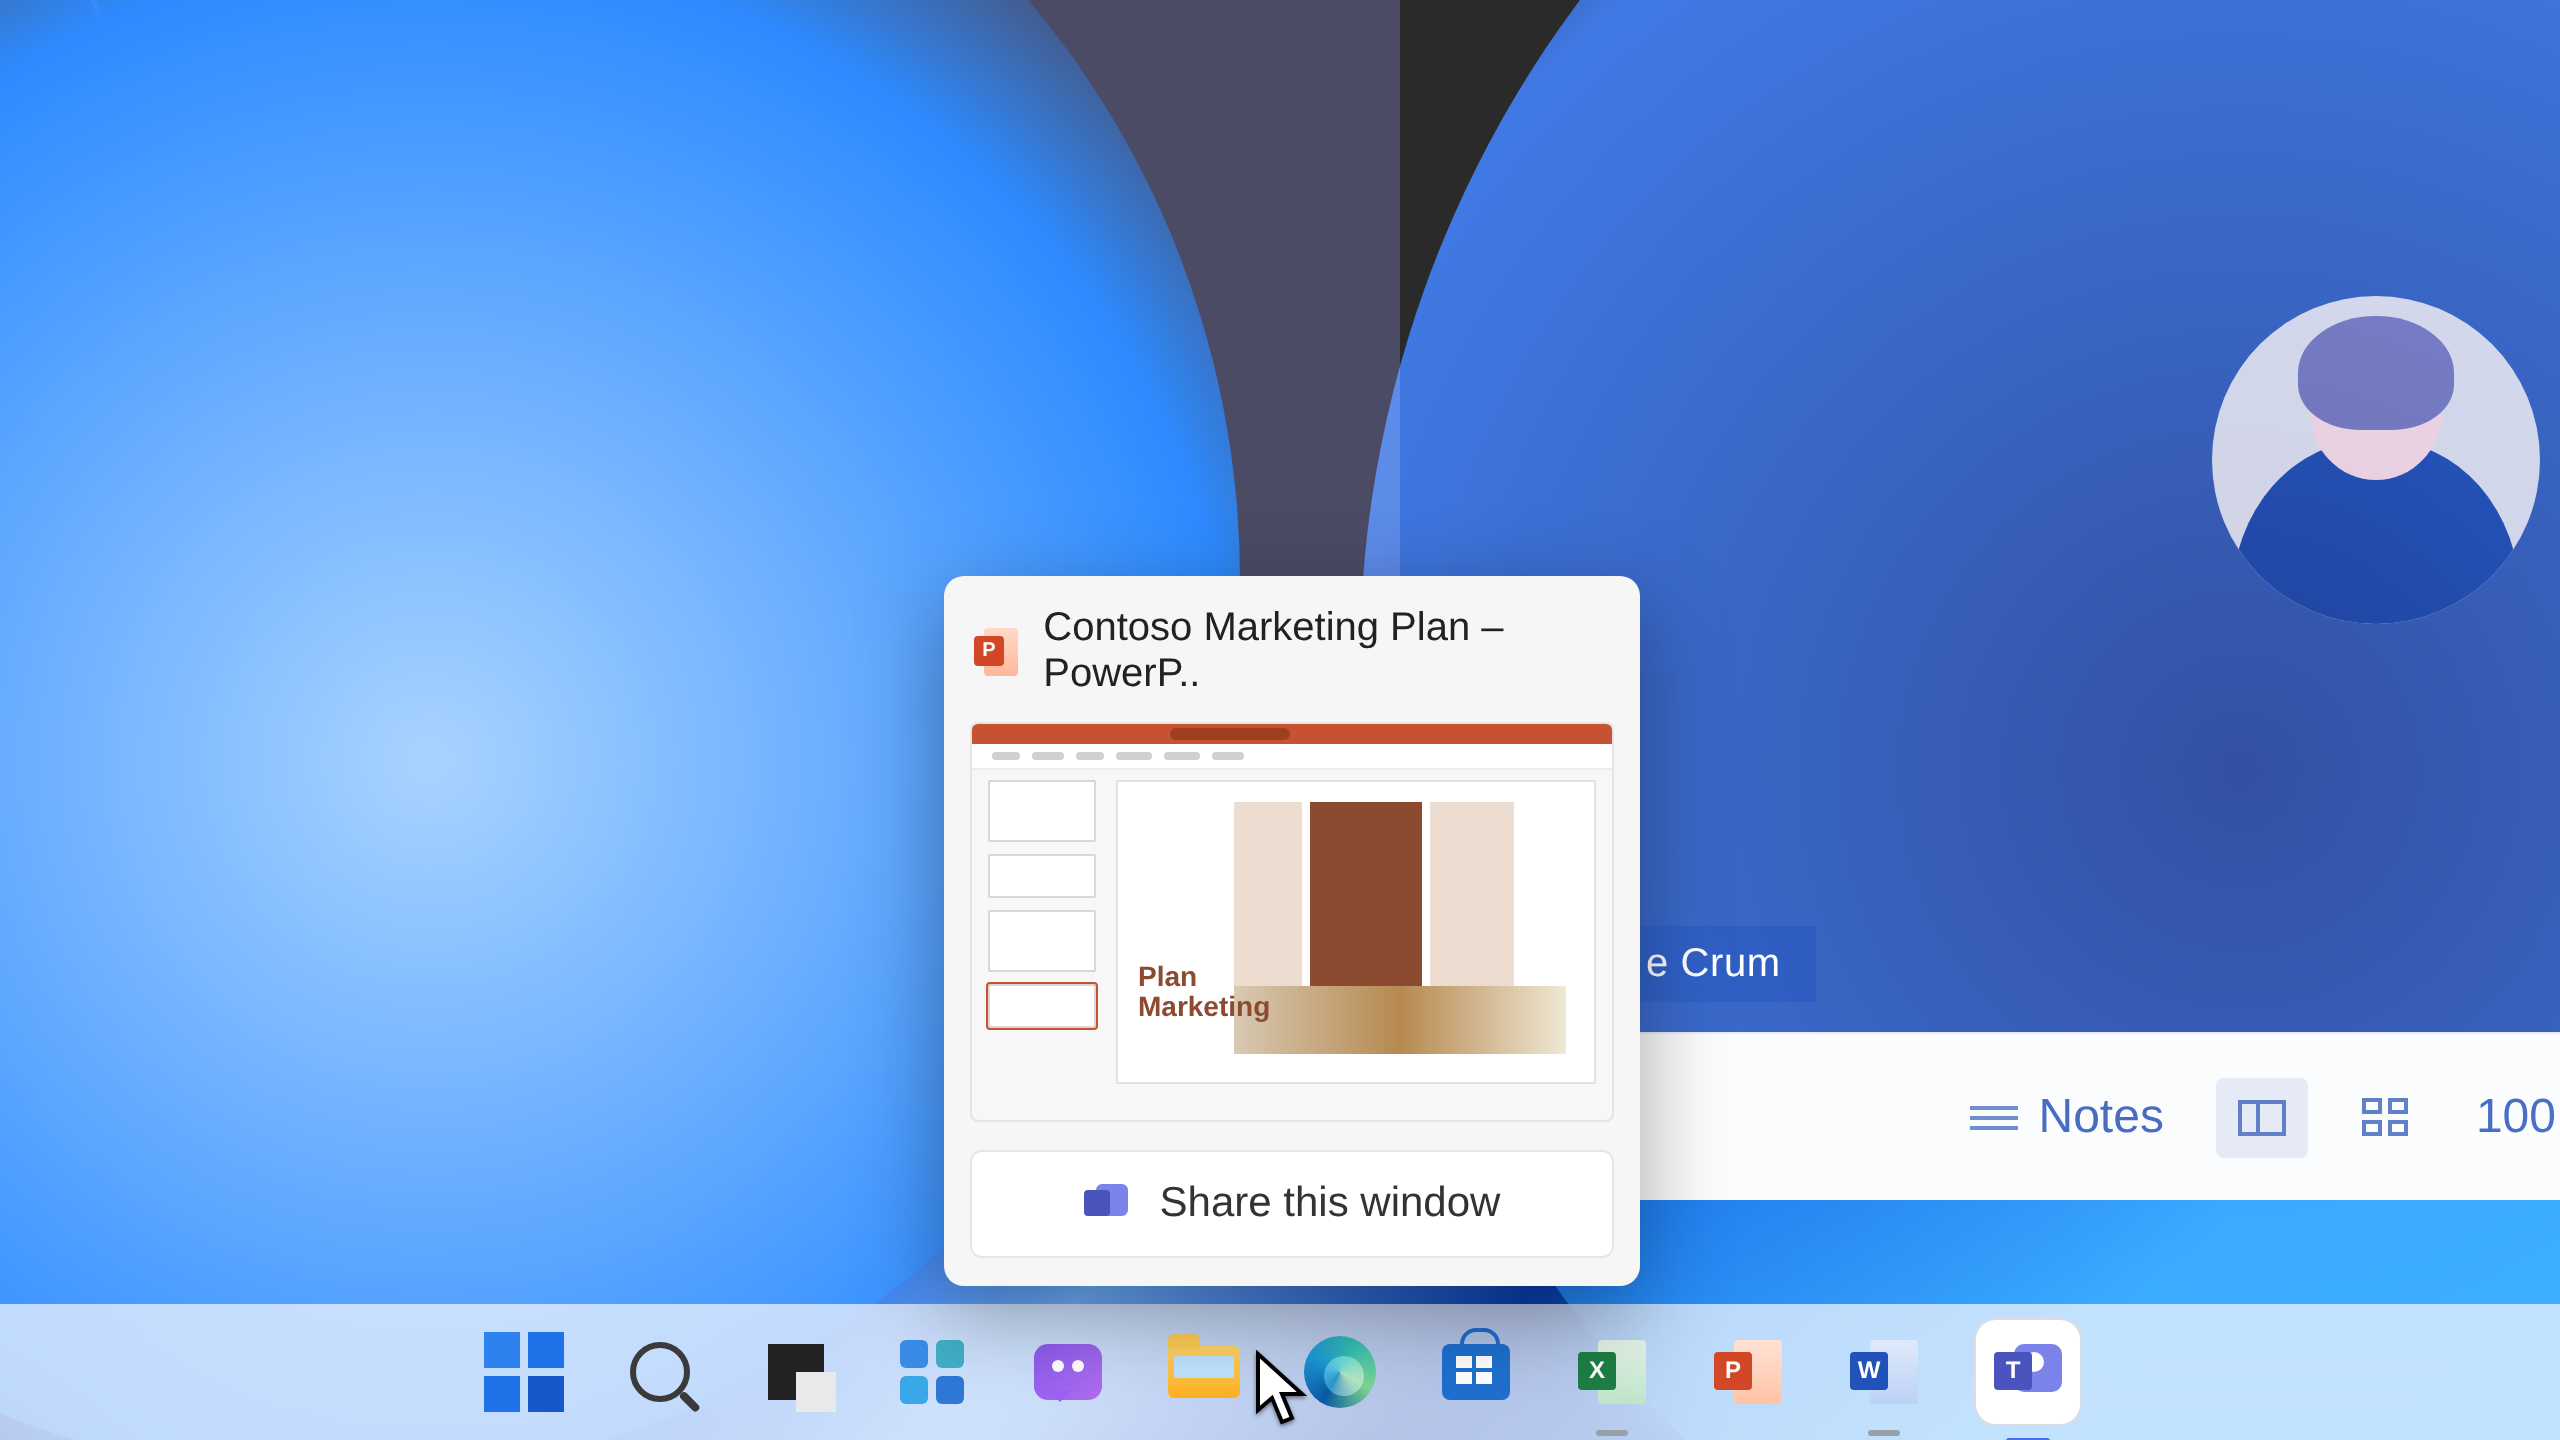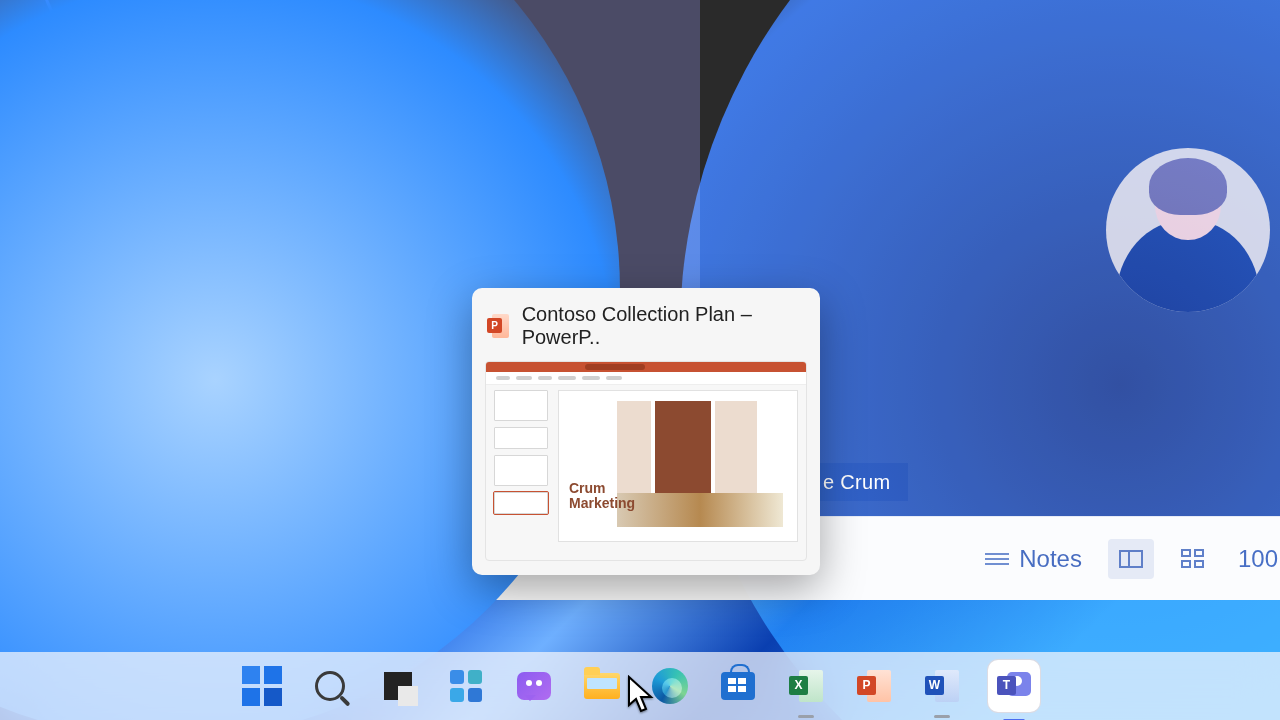--- a/index.html
+++ b/index.html
@@ -225,21 +225,21 @@
     <div class="bar on"></div>
   </div>
 </div>
 
 <div class="preview">
   <div class="prev-title">
     <div class="pp-ico">
       <div class="sheet"></div>
         <div class="tile">P</div>
     </div>
-    <span>Contoso Collection Plan – PowerP..</span>
+    <span>Contoso Marketing Plan – PowerP..</span>
   </div>
   <div class="thumb">
     <div class="tt"></div>
     <div class="rb">
       <i style="left:10px;width:14px"></i>
         <i style="left:30px;width:16px"></i>
         <i style="left:52px;width:14px"></i>
       <i style="left:72px;width:18px"></i>
         <i style="left:96px;width:18px"></i>
         <i style="left:120px;width:16px"></i>
@@ -249,22 +249,29 @@
         <div class="sl small"></div>
         <div class="sl"></div>
         <div class="sl small sel"></div>
     </div>
     <div class="canvas">
       <div class="blk b1"></div>
         <div class="blk b2"></div>
         <div class="blk b3"></div>
       <div class="band"></div>
       <div class="blk t1">
-        <span>Crum</span>
+        <span>Plan</span>
         <span>Marketing</span>
       </div>
     </div>
+  </div>
+  <div class="share">
+    <div class="ti">
+        <div class="bub"></div>
+        <div class="tile"></div>
+      </div>
+    <span>Share this window</span>
   </div>
 </div>
 
 <svg class="cursor" viewBox="0 0 28 40">
   <path d="M2 2 L2 30 L9 24 L14 36 L19 34 L14 22 L24 22 Z" fill="#fff" stroke="#000" stroke-width="2"></path>
 </svg>
 
 </body></html>

